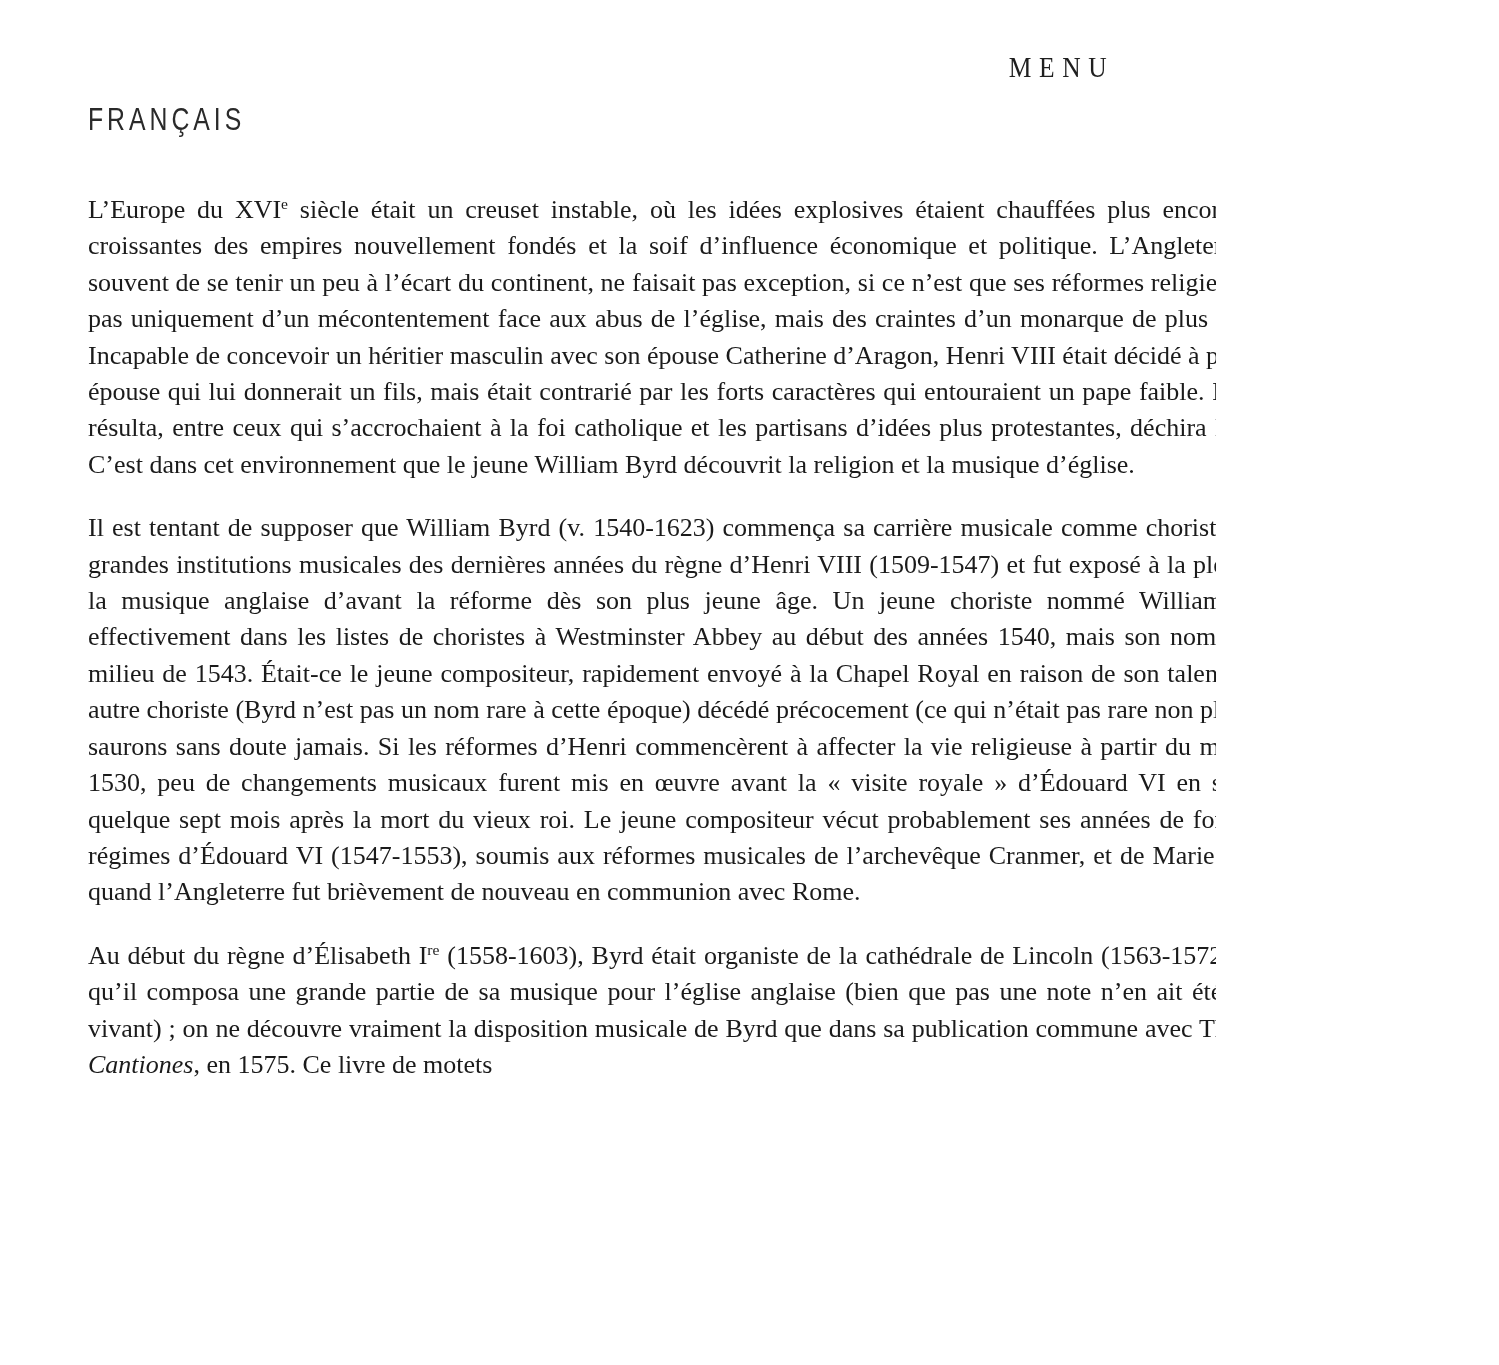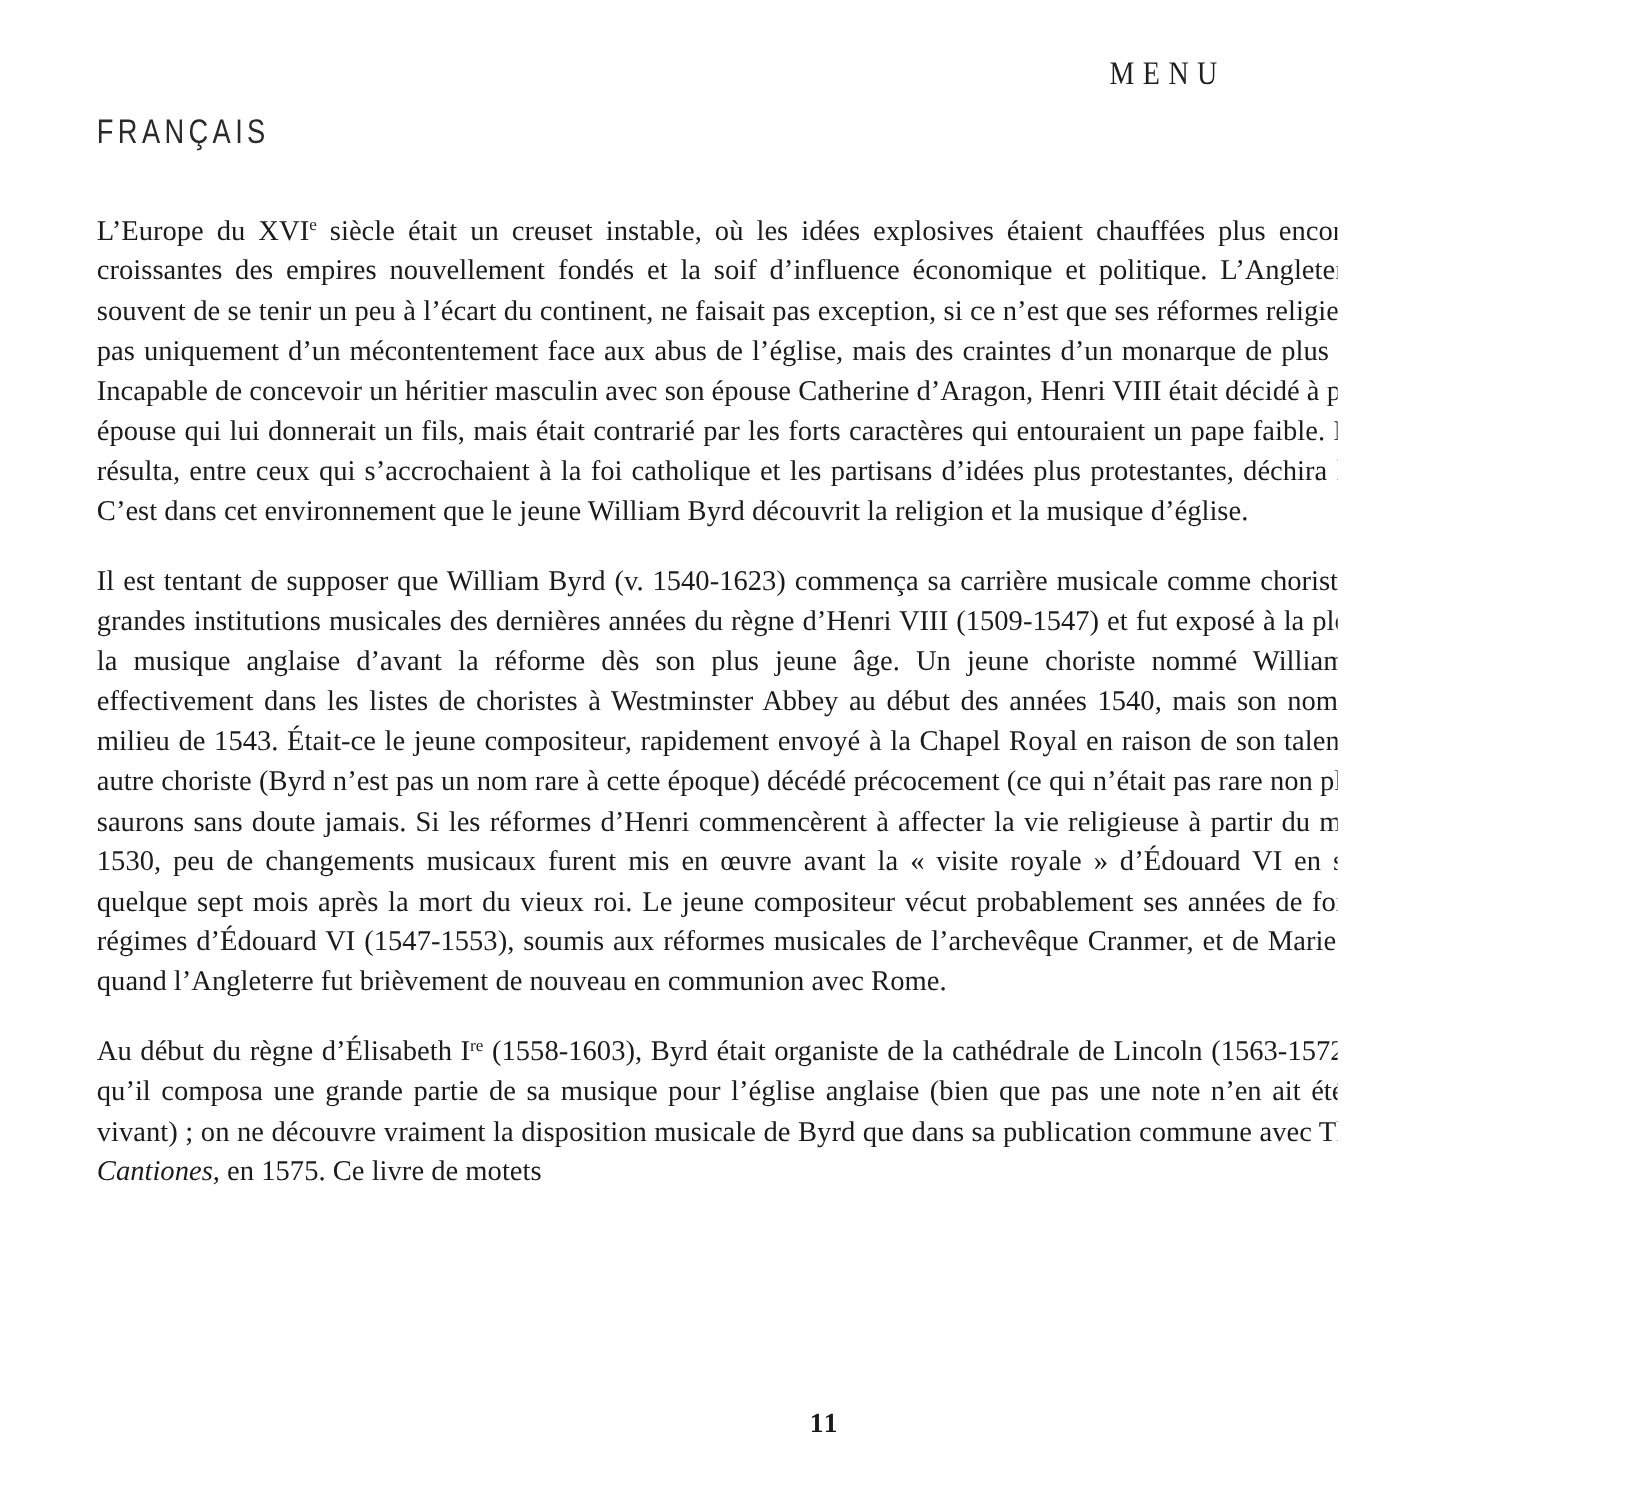--- a/index.html
+++ b/index.html
@@ -84,14 +84,13 @@
   <div class="menu-link">MENU</div>
 
   <div class="language-heading">FRANÇAIS</div>
 
   <div class="body-text">
       <p>L’Europe du XVI<sup>e</sup> siècle était un creuset instable, où les idées explosives étaient chauffées plus encore par les affres croissantes des empires nouvellement fondés et la soif d’influence économique et politique. L’Angleterre, qui essayait souvent de se tenir un peu à l’écart du continent, ne faisait pas exception, si ce n’est que ses réformes religieuses ne venaient pas uniquement d’un mécontentement face aux abus de l’église, mais des craintes d’un monarque de plus en plus névrosé. Incapable de concevoir un héritier masculin avec son épouse Catherine d’Aragon, Henri VIII était décidé à prendre une autre épouse qui lui donnerait un fils, mais était contrarié par les forts caractères qui entouraient un pape faible. Le conflit qui en résulta, entre ceux qui s’accrochaient à la foi catholique et les partisans d’idées plus protestantes, déchira le pays en deux. C’est dans cet environnement que le jeune William Byrd découvrit la religion et la musique d’église.</p>
       <p>Il est tentant de supposer que William Byrd (v. 1540-1623) commença sa carrière musicale comme choriste dans l’une des grandes institutions musicales des dernières années du règne d’Henri VIII (1509-1547) et fut exposé à la pleine grandeur de la musique anglaise d’avant la réforme dès son plus jeune âge. Un jeune choriste nommé William Byrd apparaît effectivement dans les listes de choristes à Westminster Abbey au début des années 1540, mais son nom disparaît dès le milieu de 1543. Était-ce le jeune compositeur, rapidement envoyé à la Chapel Royal en raison de son talent musical, ou un autre choriste (Byrd n’est pas un nom rare à cette époque) décédé précocement (ce qui n’était pas rare non plus)&nbsp;? Nous ne le saurons sans doute jamais. Si les réformes d’Henri commencèrent à affecter la vie religieuse à partir du milieu des années 1530, peu de changements musicaux furent mis en œuvre avant la «&nbsp;visite royale&nbsp;» d’Édouard VI en septembre 1547, quelque sept mois après la mort du vieux roi. Le jeune compositeur vécut probablement ses années de formation sous les régimes d’Édouard VI (1547-1553), soumis aux réformes musicales de l’archevêque Cranmer, et de Marie I<sup>re</sup> (1553-1558), quand l’Angleterre fut brièvement de nouveau en communion avec Rome.</p>
       <p>Au début du règne d’Élisabeth I<sup>re</sup> (1558-1603), Byrd était organiste de la cathédrale de Lincoln (1563-1572), où l’on pense qu’il composa une grande partie de sa musique pour l’église anglaise (bien que pas une note n’en ait été publiée de son vivant)&nbsp;; on ne découvre vraiment la disposition musicale de Byrd que dans sa publication commune avec Thomas Tallis des <i>Cantiones</i>, en 1575. Ce livre de motets</p>
     </div>
 
-  <div class="page-number">11</div>
 </div>
 
 </body></html>

